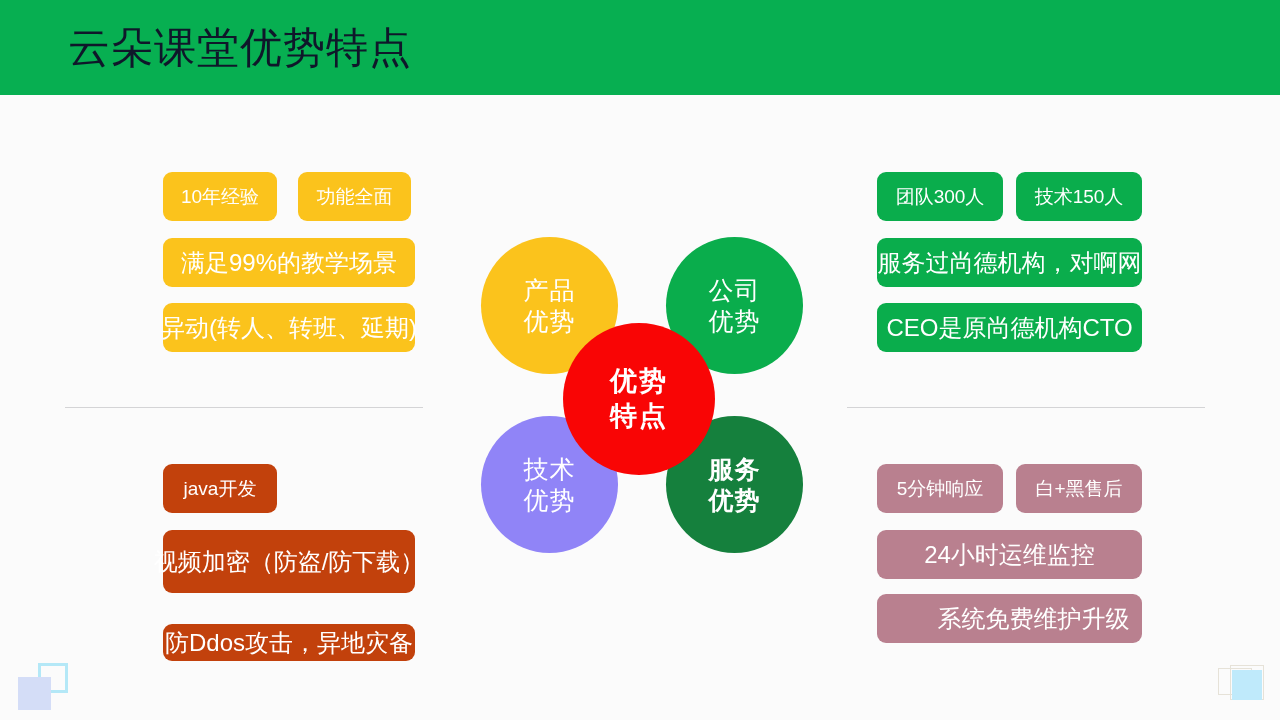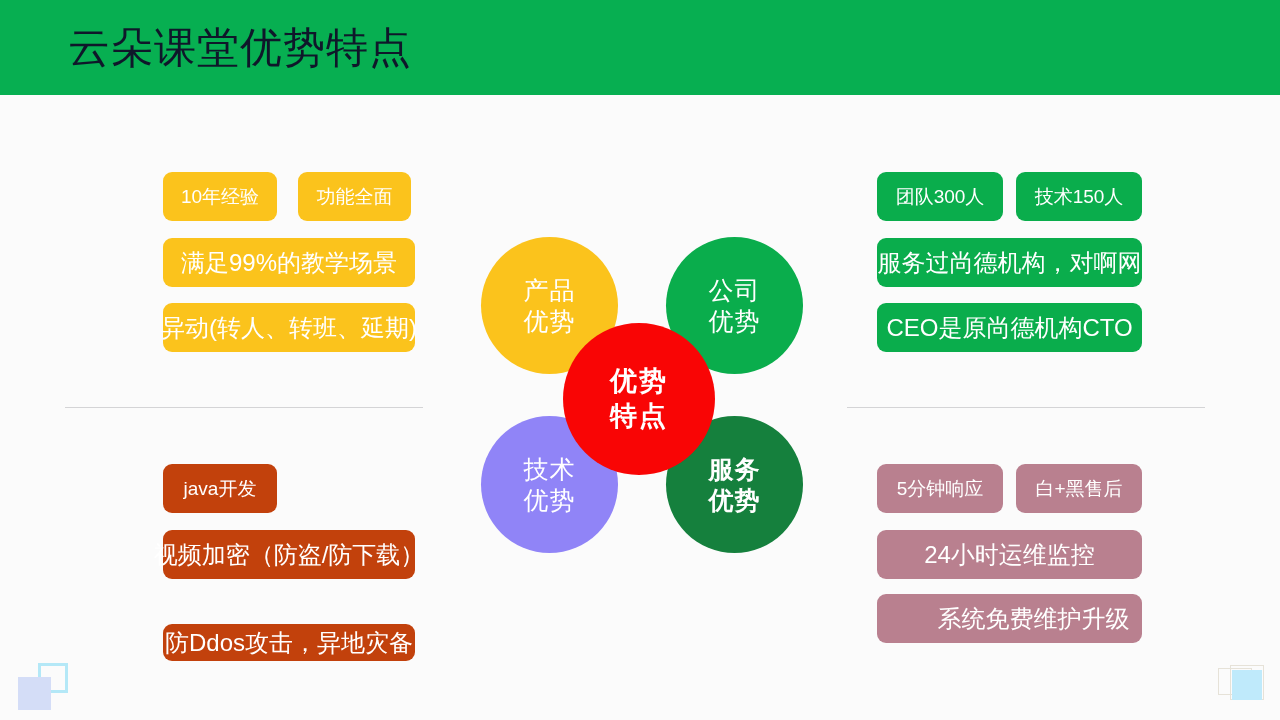--- a/index.html
+++ b/index.html
@@ -122,21 +122,21 @@
 
   <div class="tag green" style="left:877px; top:172px; width:126px; height:49px;">团队300人</div>
   <div class="tag green" style="left:1016px; top:172px; width:126px; height:49px;">技术150人</div>
   <div class="tag green wide" style="left:877px; top:238px; width:265px; height:49px;">服务过尚德机构，对啊网</div>
   <div class="tag green wide" style="left:877px; top:303px; width:265px; height:49px;">CEO是原尚德机构CTO</div>
 
   <div class="divider" style="left:65px; top:407px; width:358px;"></div>
   <div class="divider" style="left:847px; top:407px; width:358px;"></div>
 
   <div class="tag purple" style="left:163px; top:464px; width:114px; height:49px;">java开发</div>
-  <div class="tag purple wide" style="left:163px; top:530px; width:252px; height:49px;">视频加密（防盗/防下载）</div>
+  <div class="tag purple wide" style="left:163px; top:530px; width:252px; height:63px;">视频加密（防盗/防下载）</div>
   <div class="tag purple wide" style="left:163px; top:624px; width:252px; height:37px;">防Ddos攻击，异地灾备</div>
 
   <div class="tag mauve" style="left:877px; top:464px; width:126px; height:49px;">5分钟响应</div>
   <div class="tag mauve" style="left:1016px; top:464px; width:126px; height:49px;">白+黑售后</div>
   <div class="tag mauve wide" style="left:877px; top:530px; width:265px; height:49px;">24小时运维监控</div>
   <div class="tag mauve wide" style="left:877px; top:594px; width:265px; height:49px;padding-left:48px;">系统免费维护升级</div>
 
   <div class="circle c-product">
     <span class="l1">产品</span>
     <span class="l2">优势</span>

